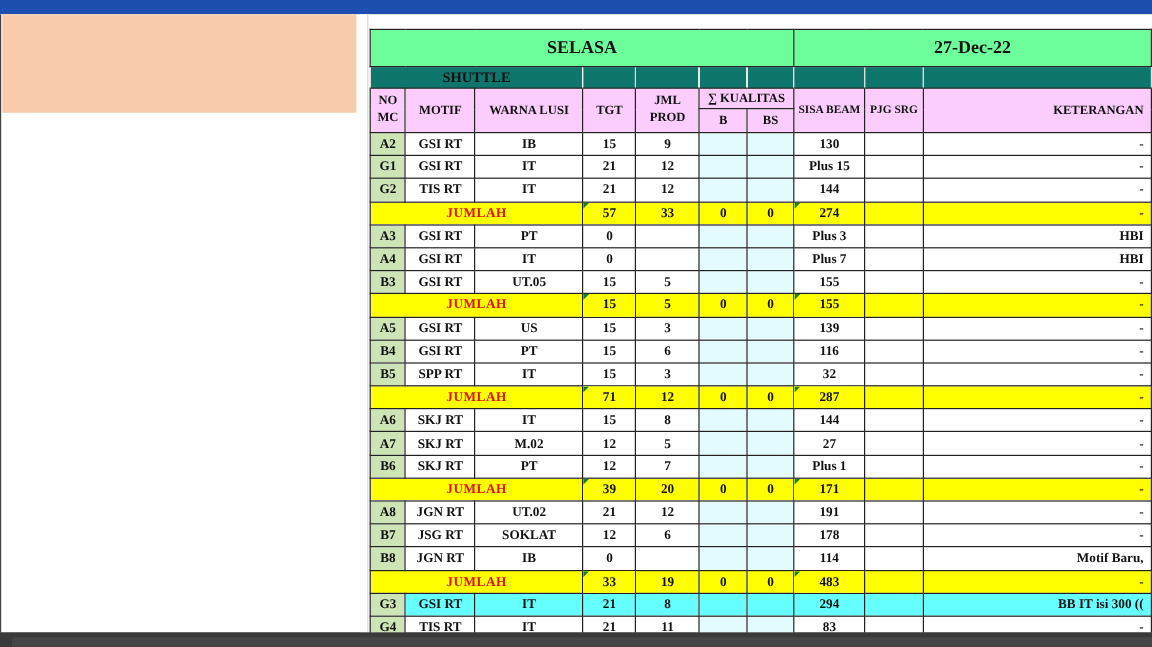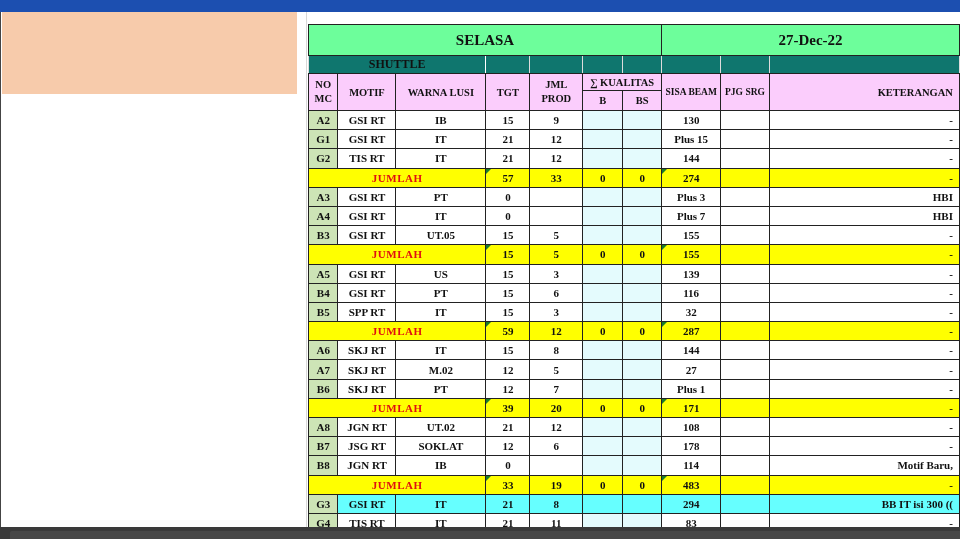--- a/index.html
+++ b/index.html
@@ -211,21 +211,21 @@
     <td class="c">15</td>
     <td class="c">3</td>
     <td class="q"></td>
     <td class="q"></td>
     <td class="c">32</td>
     <td class="c"></td>
     <td class="c ket">-</td>
   </tr>
           <tr class="sum">
     <td colspan="3" class="jml-label">JUMLAH</td>
-    <td class="tri">59</td>
+    <td class="tri">71</td>
     <td>12</td>
     <td>0</td>
     <td>0</td>
     <td class="tri">287</td>
     <td></td>
     <td class="ket">-</td>
   </tr>
           <tr>
     <td class="nomc">A6</td>
     <td class="c">SKJ RT</td>
@@ -273,21 +273,21 @@
     <td class="ket">-</td>
   </tr>
           <tr>
     <td class="nomc">A8</td>
     <td class="c">JGN RT</td>
     <td class="c">UT.02</td>
     <td class="c">21</td>
     <td class="c">12</td>
     <td class="q"></td>
     <td class="q"></td>
-    <td class="c">108</td>
+    <td class="c">191</td>
     <td class="c"></td>
     <td class="c ket">-</td>
   </tr>
           <tr>
     <td class="nomc">B7</td>
     <td class="c">JSG RT</td>
     <td class="c">SOKLAT</td>
     <td class="c">12</td>
     <td class="c">6</td>
     <td class="q"></td>

